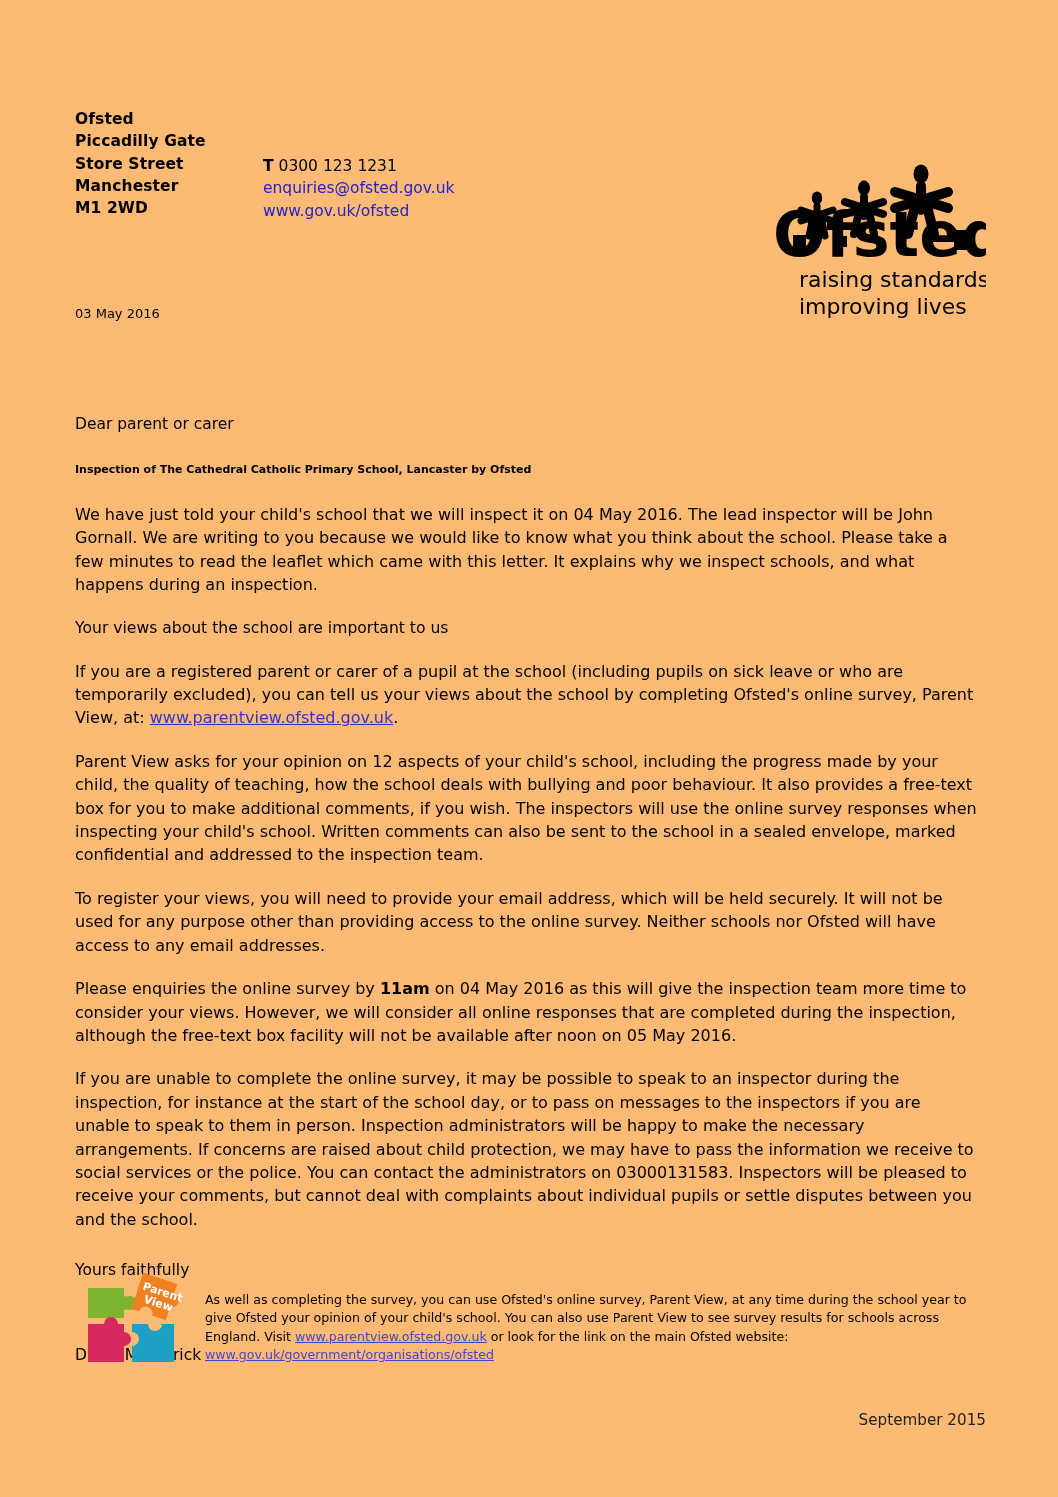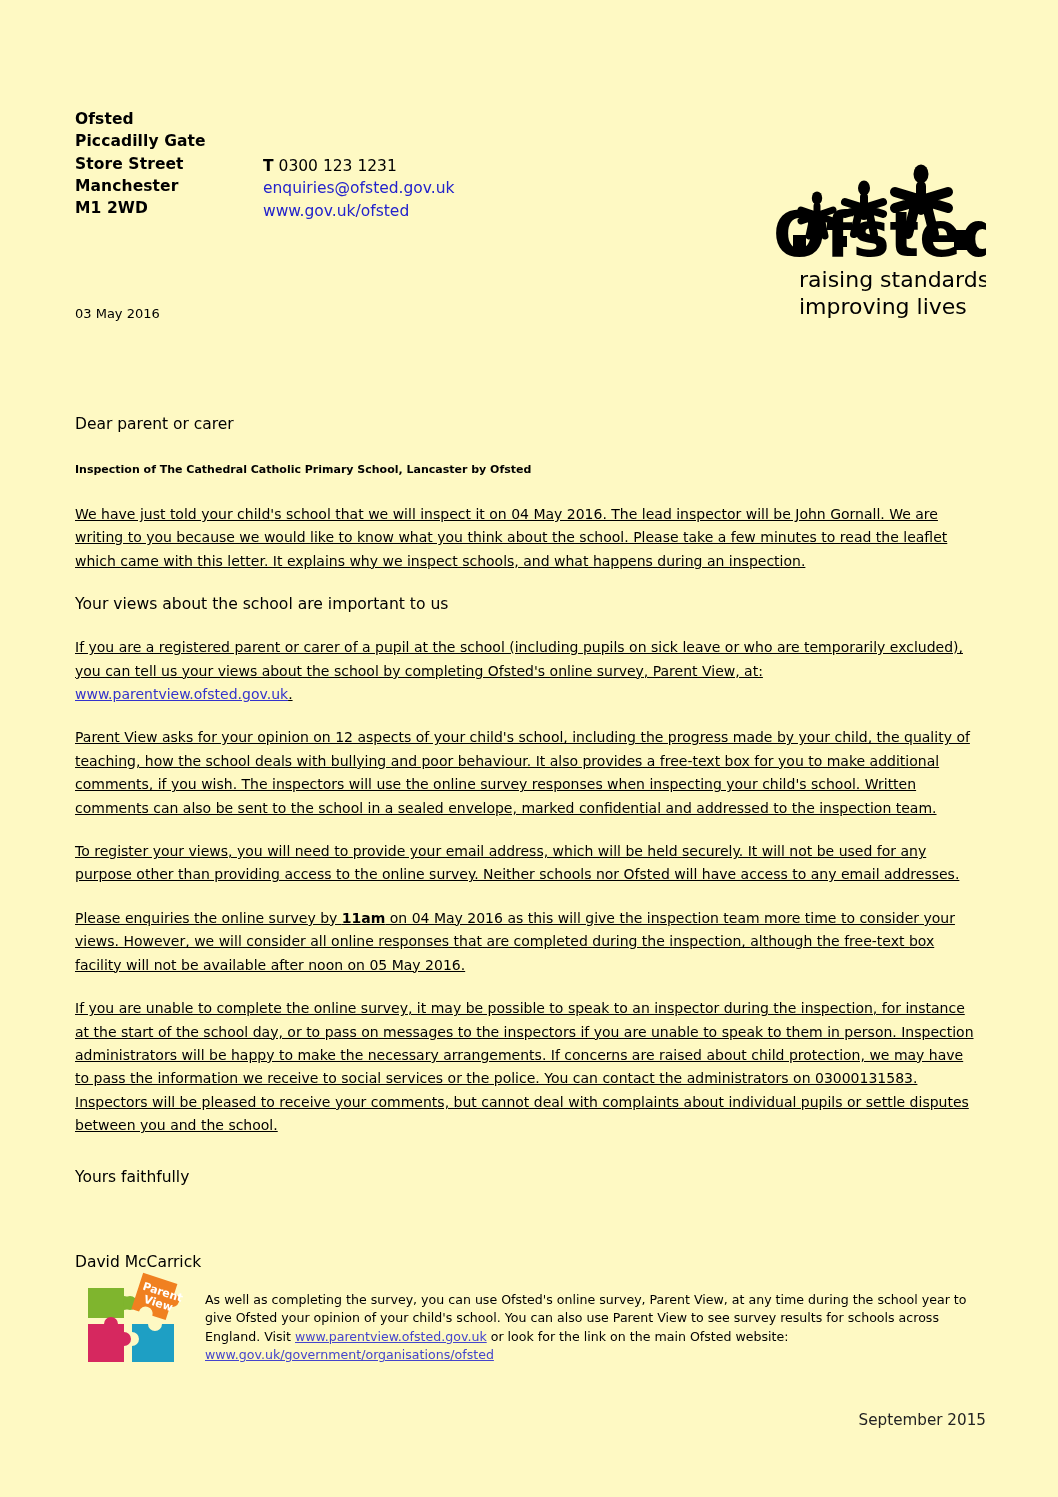--- a/index.html
+++ b/index.html
@@ -9,21 +9,21 @@
     background: #ffffff;
   }
   body {
     font-family: "DejaVu Sans", "Liberation Sans", sans-serif;
     color: #000000;
   }
   #page {
     position: relative;
     width: 1058px;
     height: 1497px;
-    background: #fef9c3;
+    background: #fdba74;
     overflow: hidden;
   }
 
   
   .header {
     position: absolute;
     top: 108px;
     left: 0;
     width: 1058px;
     height: 130px;
@@ -87,25 +87,24 @@
     line-height: 22px;
     margin: 0 0 22px 0;
   }
   h3.heading {
     font-size: 15.6px;
     font-weight: normal;
     line-height: 22px;
     margin: 0 0 21px 0;
   }
   p.para {
-    font-size: 14px;
+    font-size: 16px;
     line-height: 23.4px;
     margin: 0 0 20px 0;
     text-align: left;
-    text-decoration: underline;
   }
   .doc-link {
     color: #3333cc;
     text-decoration: underline;
   }
   b.inline-bold { font-weight: bold; }
 
   .signoff {
     font-size: 15.5px;
     line-height: 22px;

